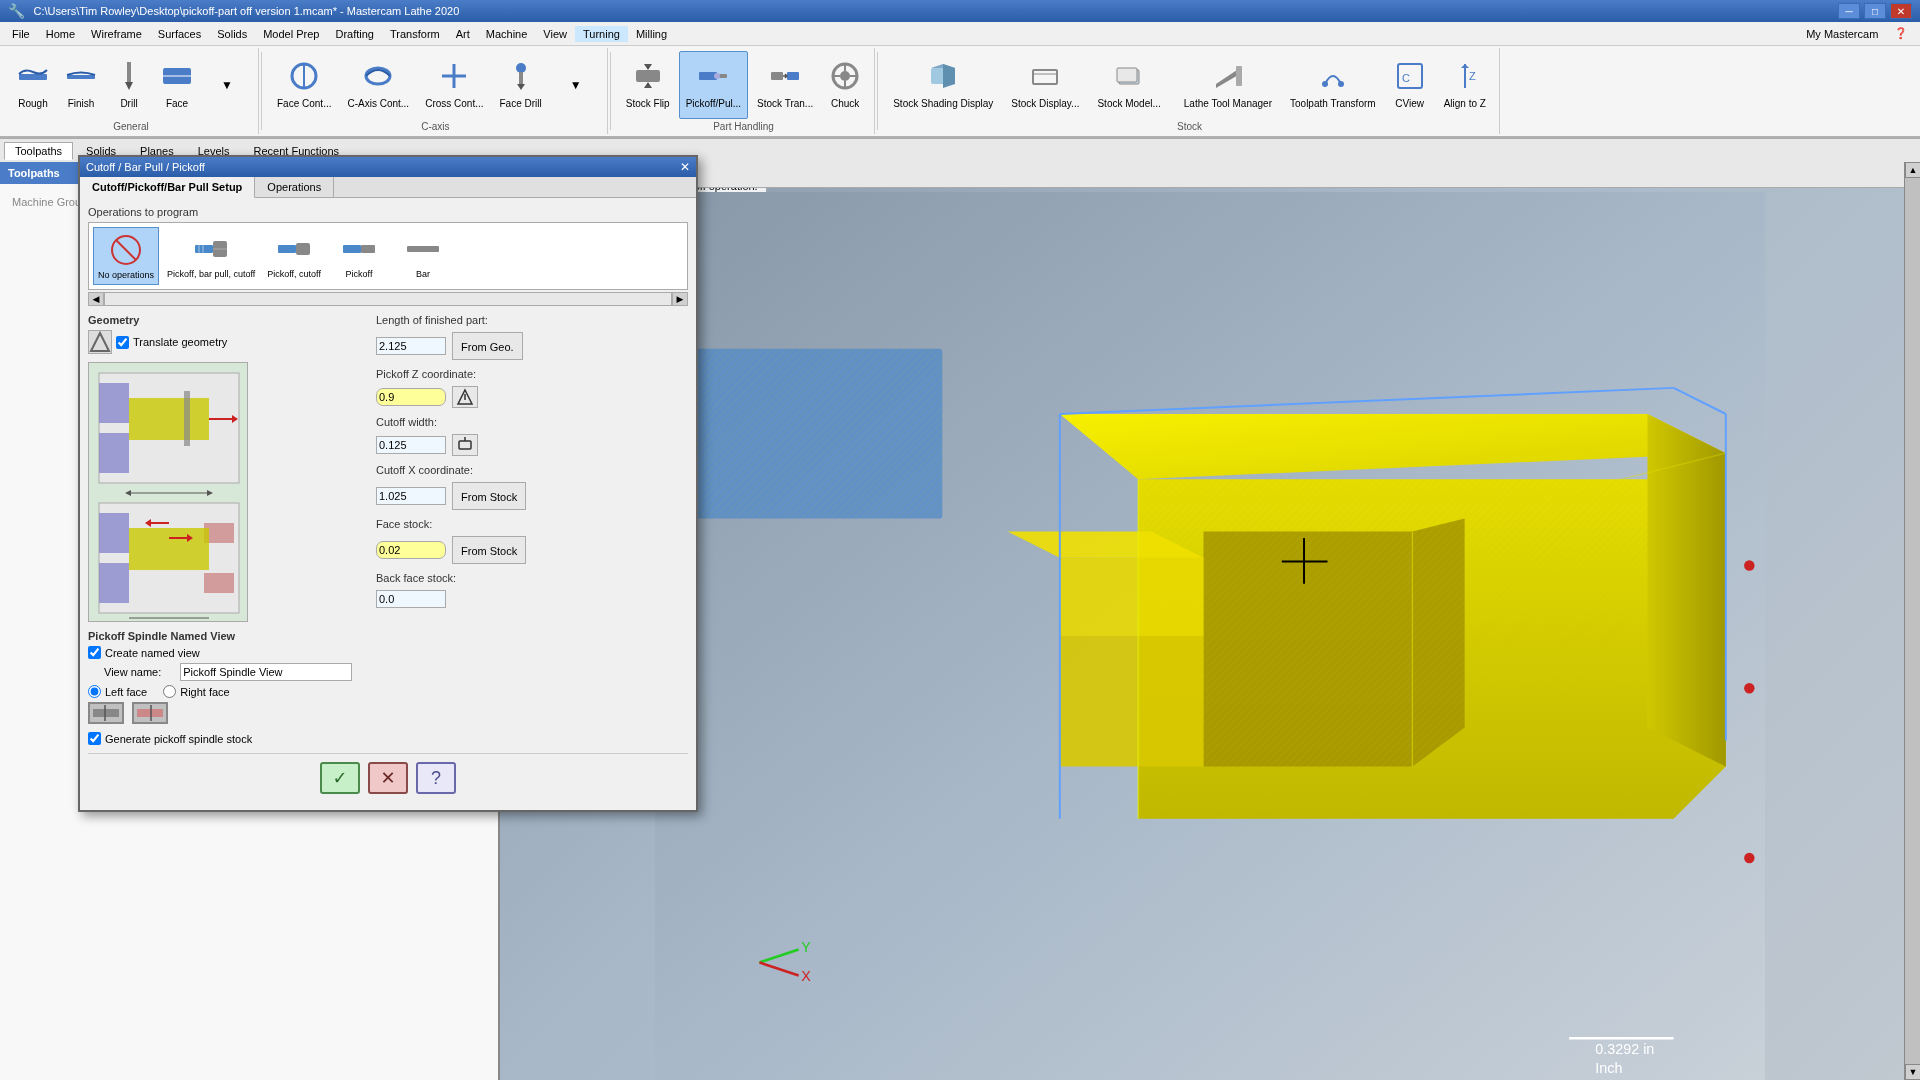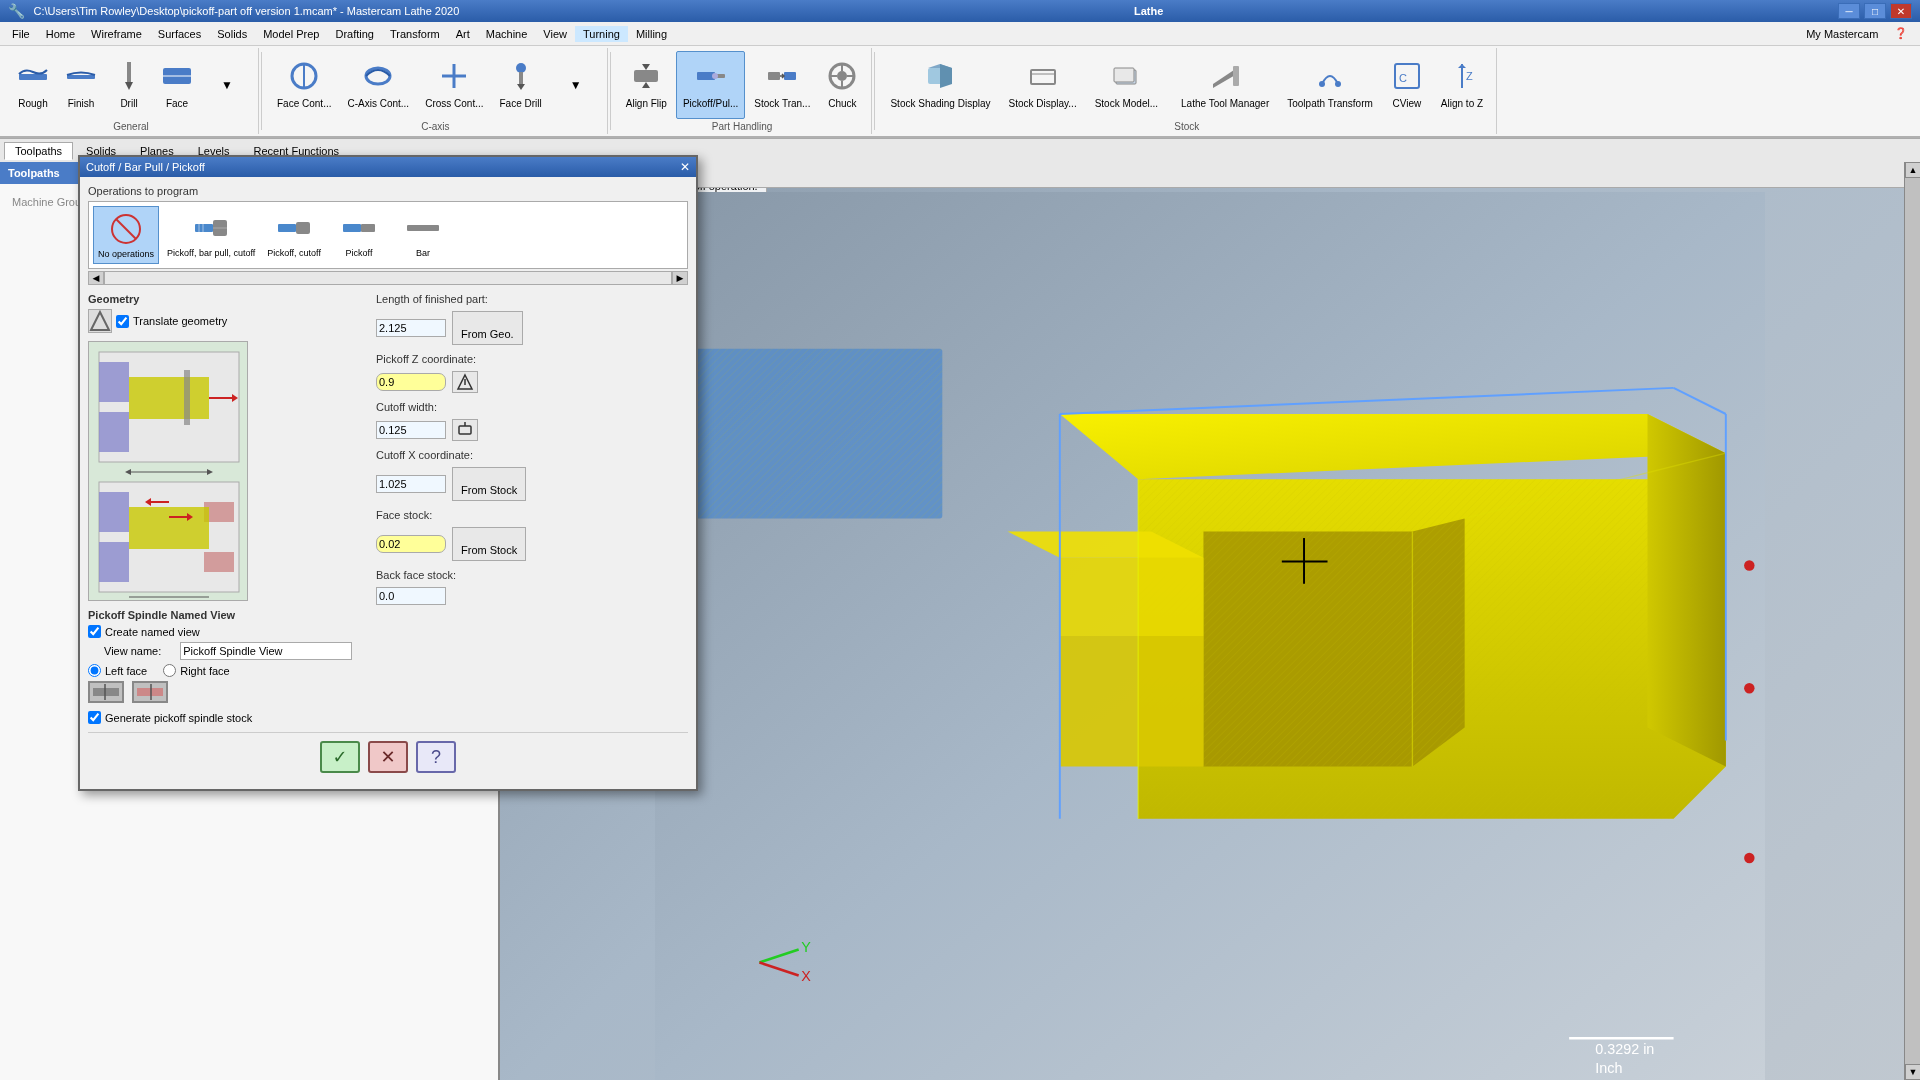--- a/index.html
+++ b/index.html
@@ -116,21 +116,21 @@
     .spindle-section { margin-top: 8px; }
     .view-name-row { display: flex; align-items: center; gap: 19px; margin: 4px 16px; }
     .view-name-input { flex: 1; height: 18px; border: 1px solid #aaa; padding: 0 2px; font-size: 11px; background: white; }
     .face-radio-row { display: flex; gap: 16px; margin: 4px 0; font-size: 11px; }
 
     
     .field-row { display: flex; align-items: center; gap: 6px; margin-bottom: 6px; }
     .field-label { font-size: 11px; color: #333; flex: 0 0 auto; }
     .field-input { width: 70px; height: 18px; border: 1px solid #aaa; padding: 0 2px; font-size: 11px; background: #f0f8ff; }
     .field-input.yellow { background: #ffff99; border-radius: 7px; }
-    .field-btn { height: 22px; padding: 16px 8px; background: #e8e8e8; border: 1px solid #aaa; cursor: pointer; font-size: 11px; }
+    .field-btn { height: 28px; padding: 8px 8px; background: #e8e8e8; border: 1px solid #aaa; cursor: pointer; font-size: 11px; }
     .field-icon-btn { width: 26px; height: 22px; background: #e8e8e8; border: 1px solid #aaa; cursor: pointer; display: flex; align-items: center; justify-content: center; font-size: 14px; }
 
     
     .generate-row { margin-top: 8px; }
 
     
     .dialog-footer { display: flex; justify-content: center; gap: 8px; padding: 8px; border-top: 1px solid #ccc; margin-top: 8px; }
     .footer-btn { width: 40px; height: 32px; border: 2px solid #888; cursor: pointer; display: flex; align-items: center; justify-content: center; font-size: 18px; border-radius: 3px; }
     .footer-btn.ok { background: #c8f0c8; border-color: #4a8a4a; color: #2a6a2a; }
     .footer-btn.cancel { background: #f0c8c8; border-color: #8a4a4a; color: #6a2a2a; }
@@ -152,23 +152,20 @@
     .bottom-tab { padding: 2px 10px; cursor: pointer; font-size: 11px; border: 1px solid transparent; }
     .bottom-tab.active { background: white; border-color: #aaa; border-bottom-color: white; }
   </style>
 </head>
 <body>
 
 <div class="title-bar">
   <div style="display:flex;align-items:center;gap:8px;">
     <span style="font-size:14px;">🔧</span>
     <span>C:\Users\Tim Rowley\Desktop\pickoff-part off version 1.mcam* - Mastercam Lathe 2020</span>
-  </div>
-  <div style="display:flex;align-items:center;gap:4px;flex:1;justify-content:center;">
-    <span style="font-weight:bold;">Lathe</span>
   </div>
   <div class="title-bar-controls">
     <div class="title-bar-btn">─</div>
     <div class="title-bar-btn">□</div>
     <div class="title-bar-btn close">✕</div>
   </div>
 </div>
 
 <div class="menu-bar">
   <div class="menu-item">File</div>
@@ -290,21 +287,21 @@
     <div class="ribbon-group">
       <div class="ribbon-group-buttons">
         <div class="ribbon-btn">
           <div class="ribbon-btn-icon">
             <svg width="32" height="32" viewBox="0 0 32 32">
                 <rect x="4" y="10" width="24" height="12" fill="#888" rx="2"></rect>
                 <path d="M12 4 L20 4 L16 10 Z" fill="#555"></path>
                 <path d="M12 28 L20 28 L16 22 Z" fill="#555"></path>
               </svg>
           </div>
-          <div class="ribbon-btn-label">Align Flip</div>
+          <div class="ribbon-btn-label">Stock Flip</div>
         </div>
         <div class="ribbon-btn active">
           <div class="ribbon-btn-icon">
             <svg width="32" height="32" viewBox="0 0 32 32">
                 <rect x="2" y="12" width="18" height="8" fill="#4a7cc7" rx="1"></rect>
                 <rect x="20" y="14" width="10" height="4" fill="#888" rx="1"></rect>
                 <circle cx="20" cy="16" r="3" fill="#aad"></circle>
               </svg>
           </div>
           <div class="ribbon-btn-label">Pickoff/Pul...</div>
@@ -531,20 +528,24 @@
       <div class="scroll-btn">▼</div>
     </div>
   </div>
 </div>
 
 <div class="dialog">
   <div class="dialog-title">
     <span>Cutoff / Bar Pull / Pickoff</span>
     <span class="dialog-close">✕</span>
   </div>
+  <div class="dialog-tabs">
+    <div class="dialog-tab active">Cutoff/Pickoff/Bar Pull Setup</div>
+    <div class="dialog-tab">Operations</div>
+  </div>
   <div class="dialog-body">
 
     <div class="ops-label">Operations to program</div>
     <div class="ops-row">
 
       <div class="op-item selected">
         <div class="op-icon">
           <svg width="36" height="36" viewBox="0 0 36 36">
               <circle cx="18" cy="18" r="14" fill="none" stroke="#cc3333" stroke-width="2"></circle>
               <line x1="8" y1="8" x2="28" y2="28" stroke="#cc3333" stroke-width="2"></line>

